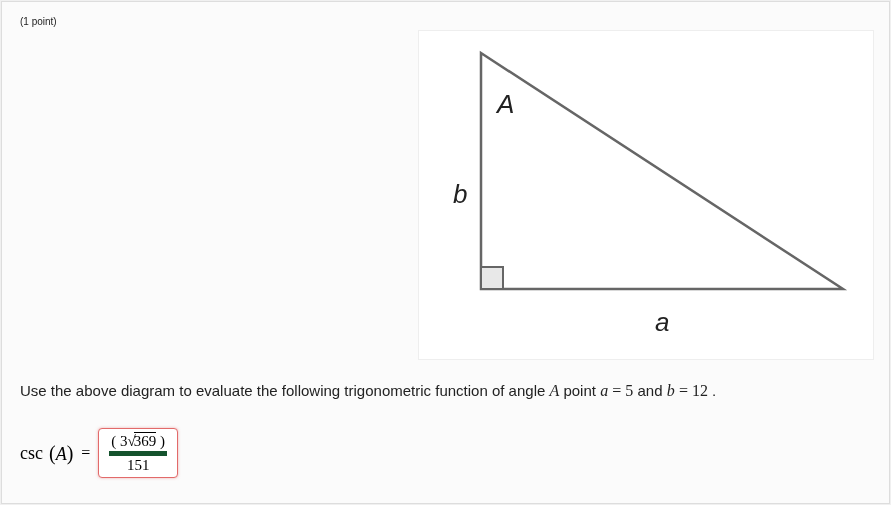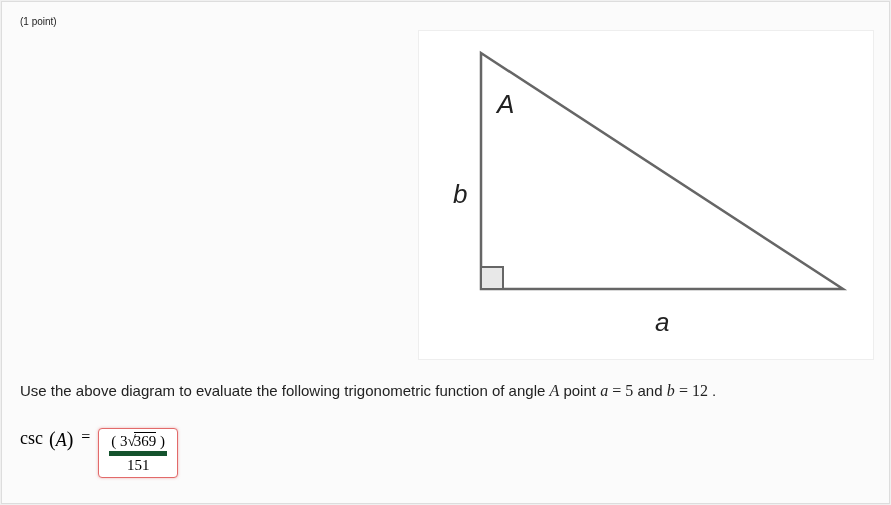--- a/index.html
+++ b/index.html
@@ -58,21 +58,21 @@
   }
   .instruction .mathnum {
     font-family: "Times New Roman", serif;
     font-size: 16px;
   }
   .answer-row {
     position: absolute;
     top: 426px;
     left: 18px;
     display: flex;
-    align-items: flex-start;
+    align-items: center;
     gap: 6px;
   }
   .func {
     font-family: "Times New Roman", serif;
     font-size: 18px;
   }
   .paren {
     font-family: "Times New Roman", serif;
     font-size: 20px;
   }

